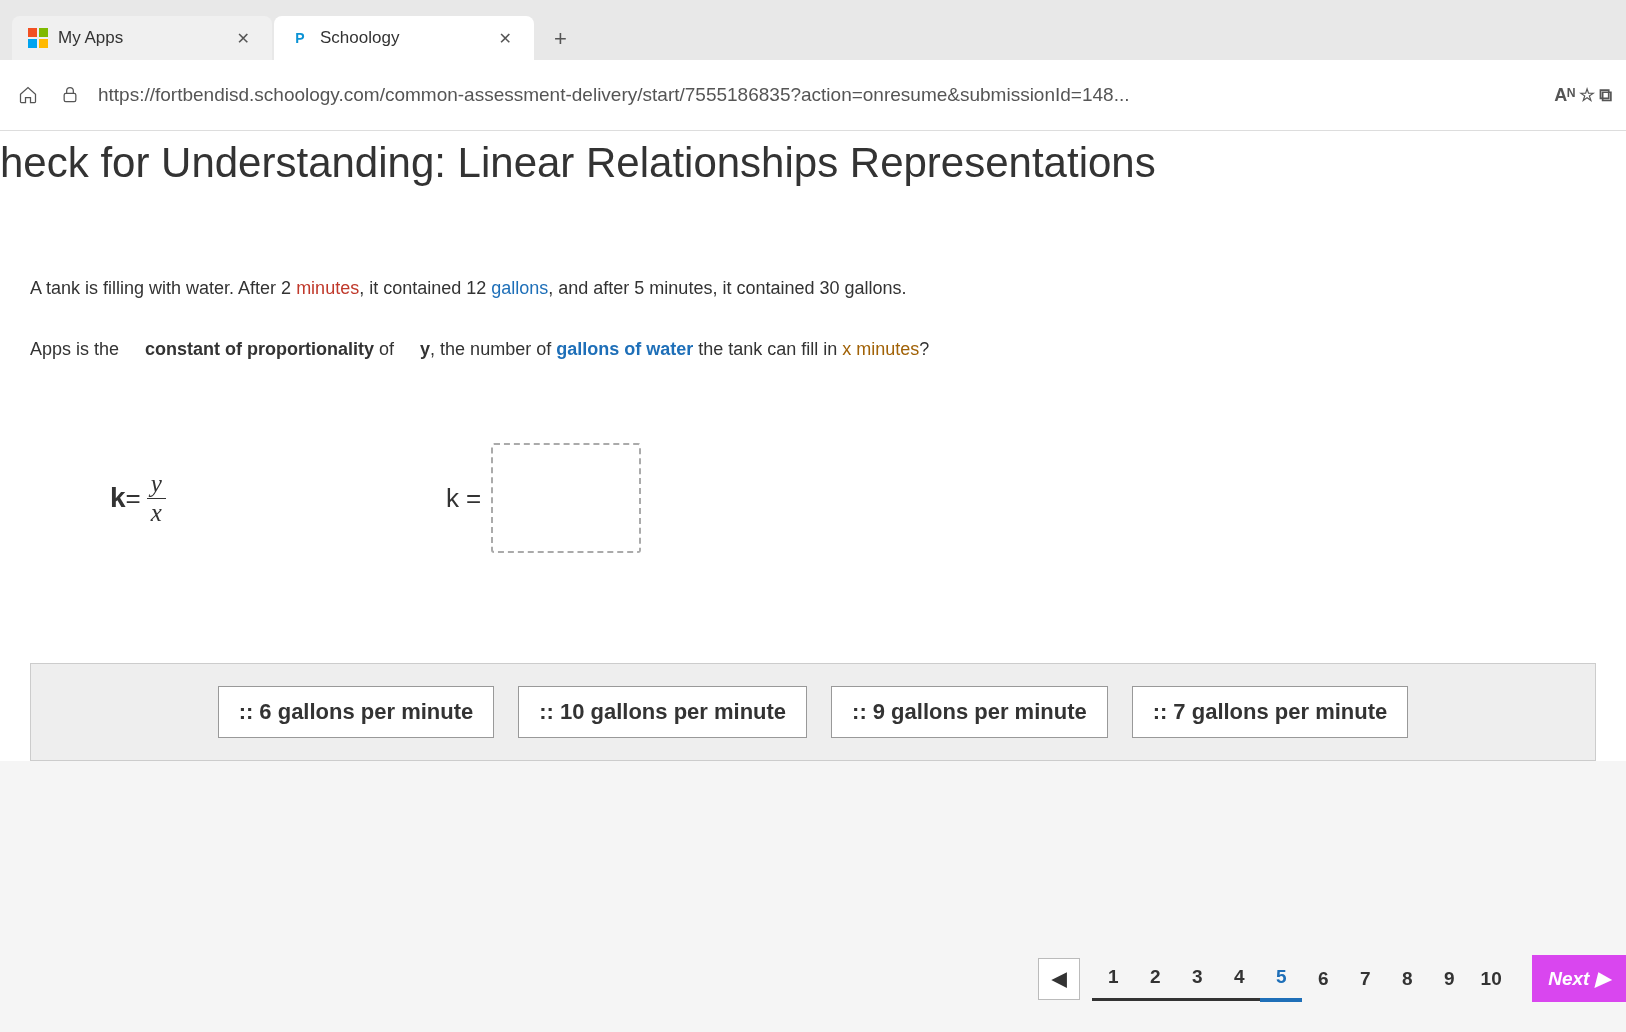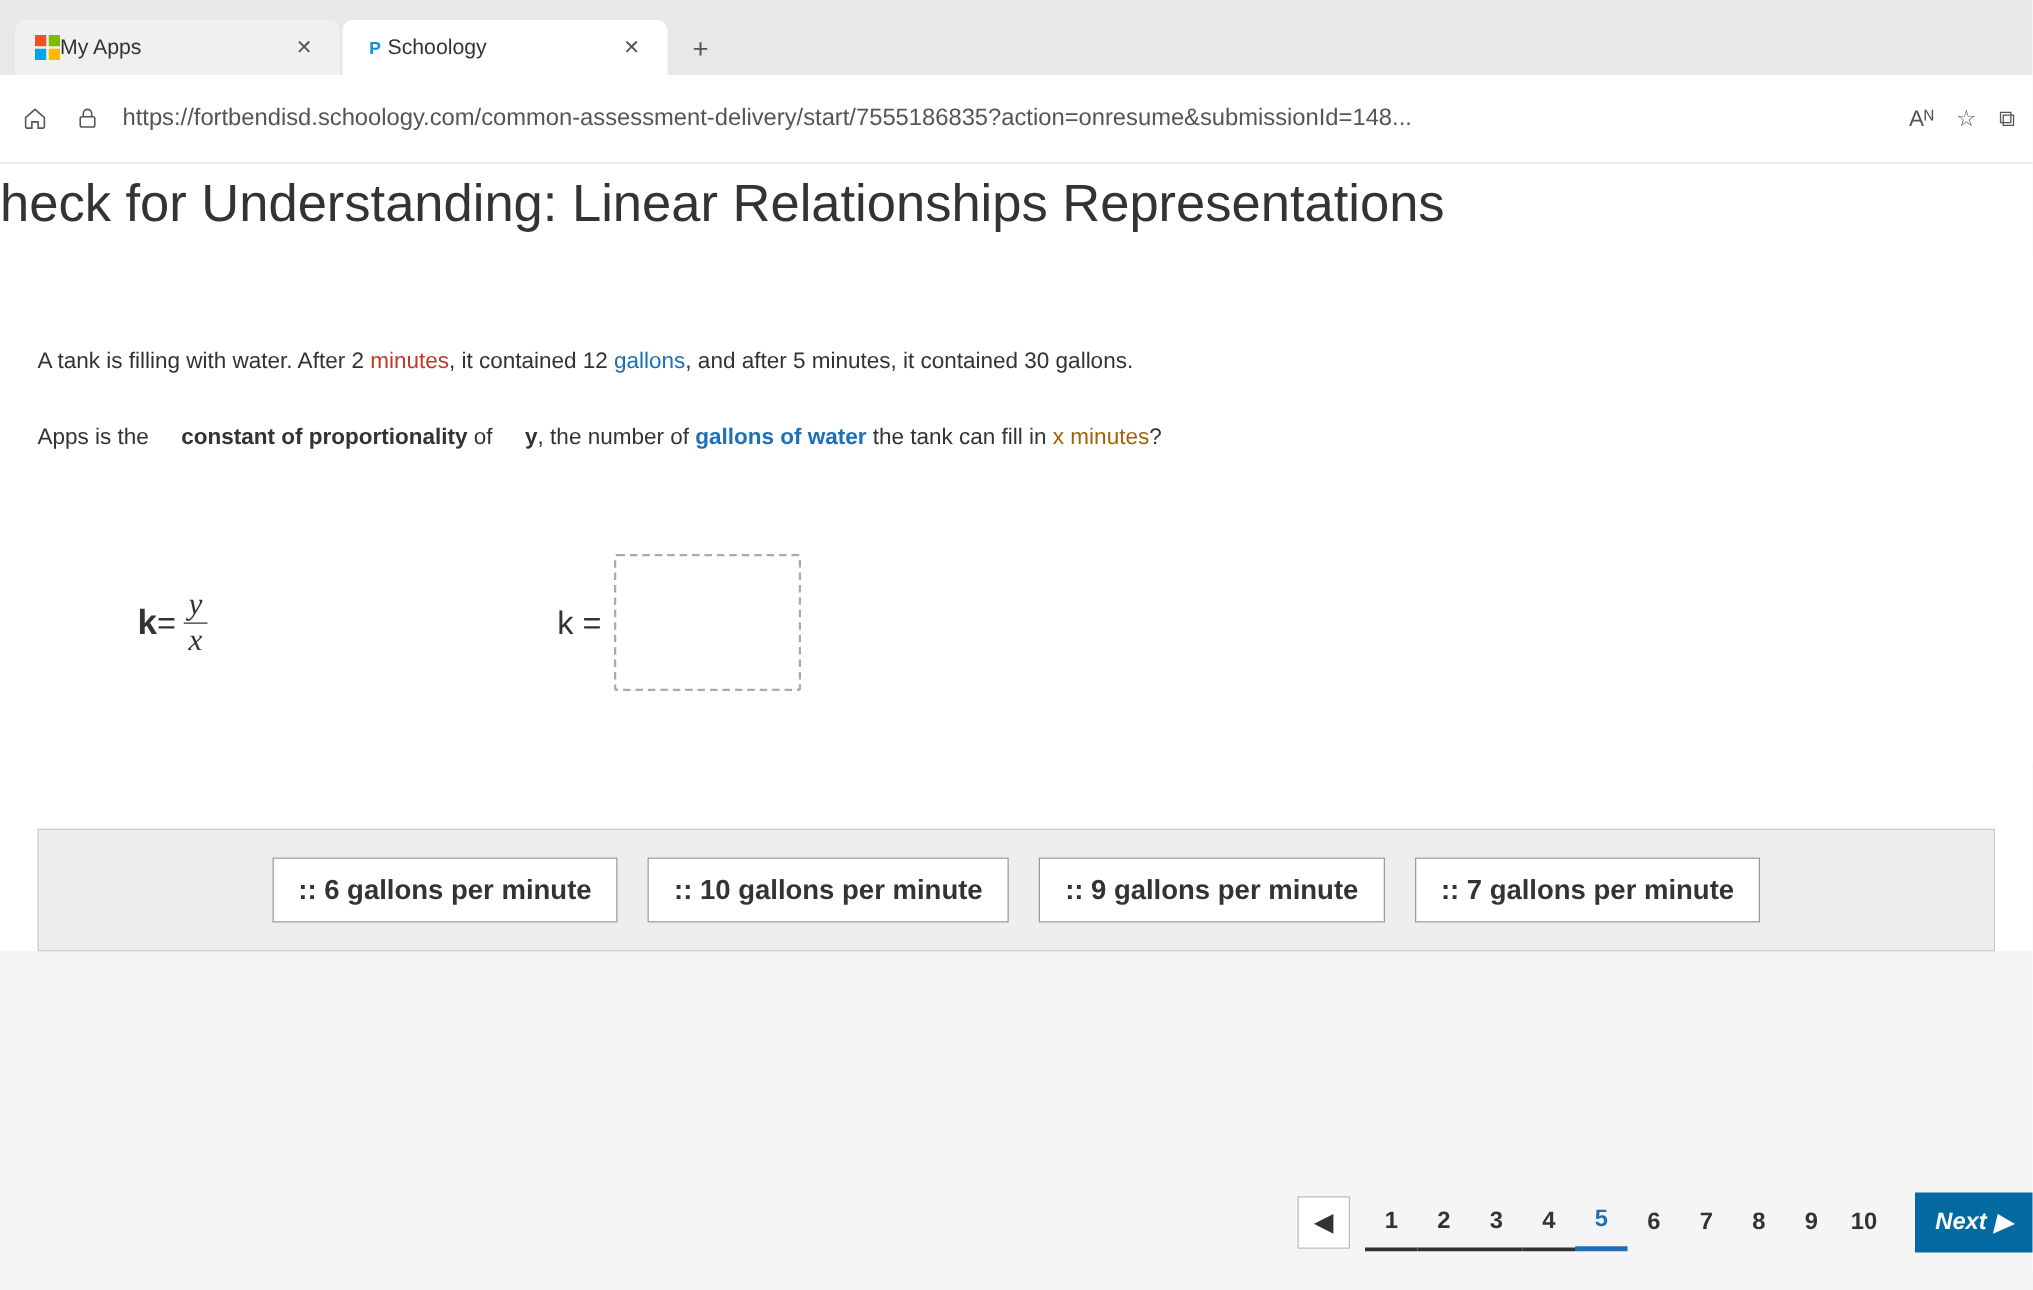--- a/index.html
+++ b/index.html
@@ -1,35 +1,35 @@
 <!DOCTYPE html>
 <html><head>
 <meta charset="utf-8">
 <style>
 * { margin: 0; padding: 0; box-sizing: border-box; }
 body { font-family: Arial, Helvetica, sans-serif; background: #f5f5f5; width: 1626px; height: 1032px; overflow: hidden; }
 
 
 .browser-tabs { display: flex; align-items: flex-end; height: 60px; background: #e8e8e8; padding-left: 12px; }
-.tab { display: flex; align-items: center; padding: 10px 16px; background: #f0f0f0; border-radius: 8px 8px 0 0; min-width: 260px; height: 44px; font-size: 17px; color: #333; margin-right: 2px; }
+.tab { display: flex; align-items: center; gap: 10px; padding: 10px 16px; background: #f0f0f0; border-radius: 8px 8px 0 0; min-width: 260px; height: 44px; font-size: 17px; color: #333; margin-right: 2px; }
 .tab.active { background: #fff; }
 .tab-close { color: #555; font-size: 16px; cursor: pointer; margin-left: auto; padding: 2px 6px; }
 .new-tab-btn { padding: 8px 12px; font-size: 22px; color: #555; cursor: pointer; margin-left: 6px; }
 .tab-icon-ms { display: grid; grid-template-columns: 1fr 1fr; grid-template-rows: 1fr 1fr; gap: 2px; width: 20px; height: 20px; }
 .tab-icon-ms > span:nth-child(1){background:#f25022}
 .tab-icon-ms > span:nth-child(2){background:#7fba00}
 .tab-icon-ms > span:nth-child(3){background:#00a4ef}
 .tab-icon-ms > span:nth-child(4){background:#ffb900}
 .tab-icon-p { display:flex; align-items:center; justify-content:center; width:20px; height:20px; background:#fff; border-radius:3px; color:#0b93d5; font-weight:bold; font-size:14px; }
 
 .addr-bar { display: flex; align-items: center; gap: 14px; height: 71px; background: #fff; padding: 0 14px; border-bottom: 1px solid #ddd; }
 .addr-icon { display:flex; align-items:center; justify-content:center; width:28px; height:28px; color:#555; }
 .addr-icon svg { width: 20px; height: 20px; stroke: #555; fill:none; stroke-width:1.5; }
 .url { flex: 1; font-size: 19px; color: #555; white-space: nowrap; overflow: hidden; text-overflow: ellipsis; }
-.addr-right { display:flex; align-items:center; gap: 18px; font-size: 18px; color:#555; }
+.addr-right { display:flex; align-items:center; gap: 4px; font-size: 18px; color:#555;font-weight:bold; }
 
 
 .page { background:#fff; }
 .page-title-bar { padding: 8px 0 28px 0; font-size: 42px; font-weight: 300; color: #333; }
 .content { padding: 60px 30px 0 30px; }
 
 .prompt-line { font-size: 18px; color:#333; margin-bottom: 34px; line-height: 1.5; }
 .prompt-line .minutes { color: #c0392b; }
 .prompt-line .gallons { color: #1e6fb8; }
 .prompt-line .bold { font-weight: bold; color:#333;margin-left:21px; }
@@ -47,21 +47,21 @@
 
 .answer-panel { margin: 110px 30px 0 30px; background:#eee; border:1px solid #ccc; padding: 22px; display:flex; gap: 24px; justify-content: center; }
 .chip { background:#fff; border: 1px solid #999; padding: 12px 20px; font-size: 22px; font-weight: bold; color:#333; cursor: grab; display:flex; align-items:center; gap: 6px; }
 .chip .handle { font-weight: bold; }
 
 .pager { position: absolute; bottom: 30px; right: 0; display:flex; align-items:center; gap: 0; font-size: 19px; font-weight: bold; color:#333; }
 .pager .arrow-btn { width: 42px; height: 42px; border:1px solid #bbb; display:flex; align-items:center; justify-content:center; background:#fff; cursor:pointer; margin-right: 12px; }
 .pager .pnum { width: 42px; text-align:center; padding: 10px 0; cursor:pointer; }
 .pager .pnum.u { border-bottom: 3px solid #333; }
 .pager .pnum.active { color:#1e6fb8; border-bottom: 4px solid #1e6fb8; }
-.pager .next-btn { background:#0369a1; color:#fff; padding: 12px 16px; font-style: italic; font-weight: bold; display:flex; align-items:center; gap:6px; margin-left: 20px; cursor:pointer; }
+.pager .next-btn { background:#d946ef; color:#fff; padding: 12px 16px; font-style: italic; font-weight: bold; display:flex; align-items:center; gap:6px; margin-left: 20px; cursor:pointer; }
 </style>
 </head>
 <body>
 
 <div class="browser-tabs">
   <div class="tab">
     <span class="tab-icon-ms">
         <span></span>
         <span></span>
         <span></span>

